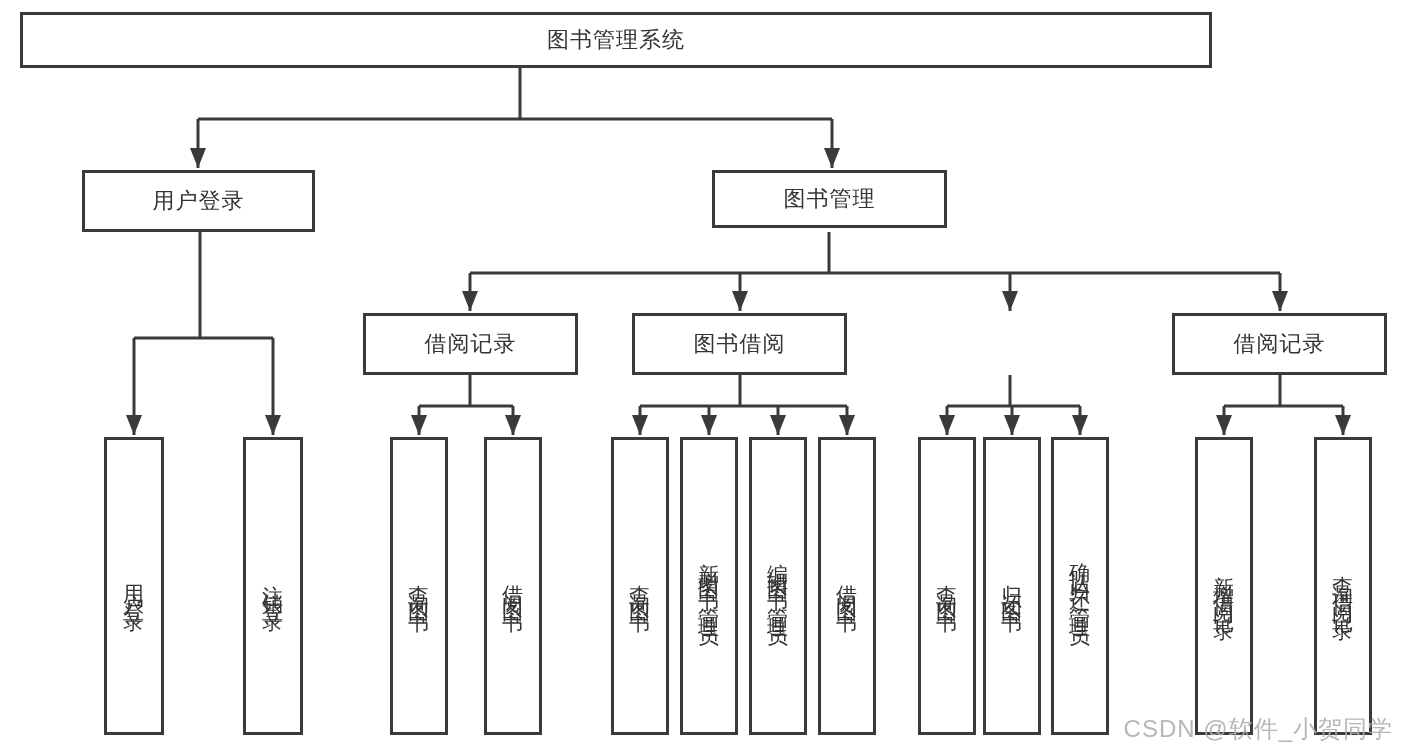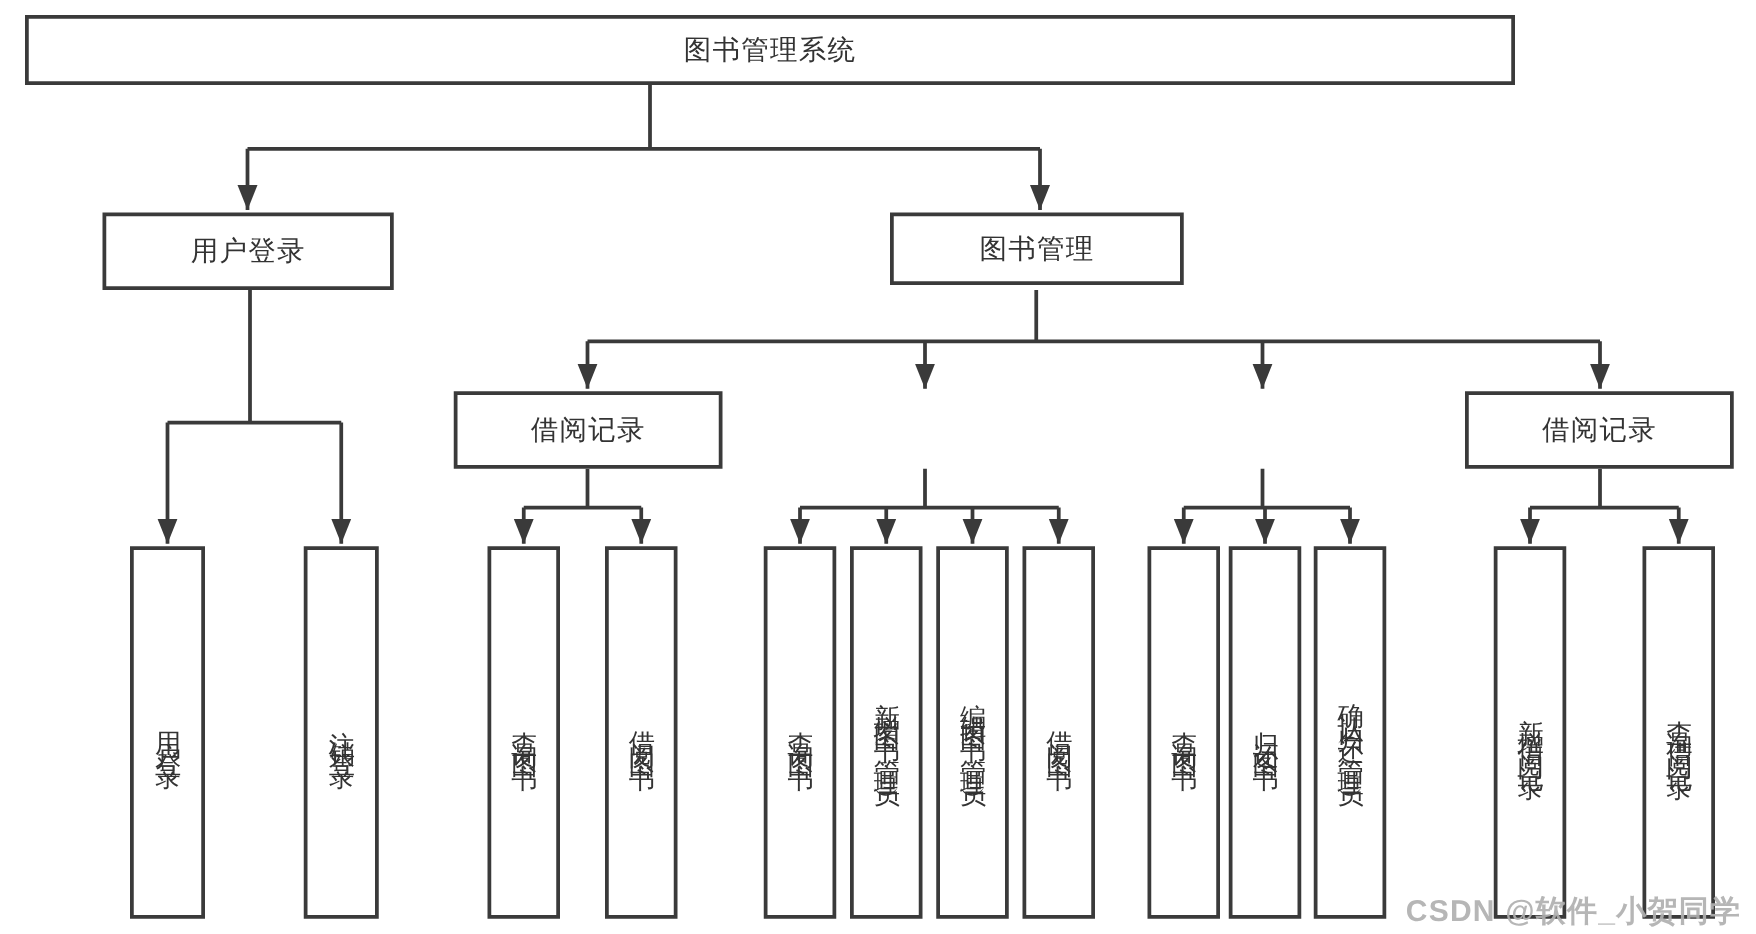--- a/index.html
+++ b/index.html
@@ -39,21 +39,20 @@
   }
   .watermark {
     position: absolute;
     right: 12px;
     bottom: 2px;
     font-size: 24px;
     color: #b0b0b0;
     opacity: 0.92;
     letter-spacing: 1px;
     white-space: nowrap;
-    font-weight: bold;
   }
 </style>
 </head>
 <body>
 
 <div class="canvas">
 
   <svg class="connectors" width="1405" height="747" viewBox="0 0 1405 747" fill="none" stroke="#3a3a3a" stroke-width="3">
     <defs>
       <marker id="arw" markerUnits="userSpaceOnUse" markerWidth="24" markerHeight="20" refX="20" refY="9" orient="auto">
@@ -116,20 +115,23 @@
   <div class="node" style="left:82px; top:170px; width:233px; height:62px;">
     <span>用户登录</span>
   </div>
   <div class="node" style="left:712px; top:170px; width:235px; height:58px;">
     <span>图书管理</span>
   </div>
 
   <div class="node" style="left:363px; top:313px; width:215px; height:62px;">
     <span>借阅记录</span>
   </div>
+  <div class="node" style="left:632px; top:313px; width:215px; height:62px;">
+    <span>图书借阅</span>
+  </div>
   <div class="node" style="left:1172px; top:313px; width:215px; height:62px;align-items:center;">
     <span>借阅记录</span>
   </div>
 
   <div class="node leaf" style="left:104px; top:437px; width:60px; height:298px;">
     <span>用户登录</span>
   </div>
   <div class="node leaf" style="left:243px; top:437px; width:60px; height:298px;">
     <span>注销登录</span>
   </div>

